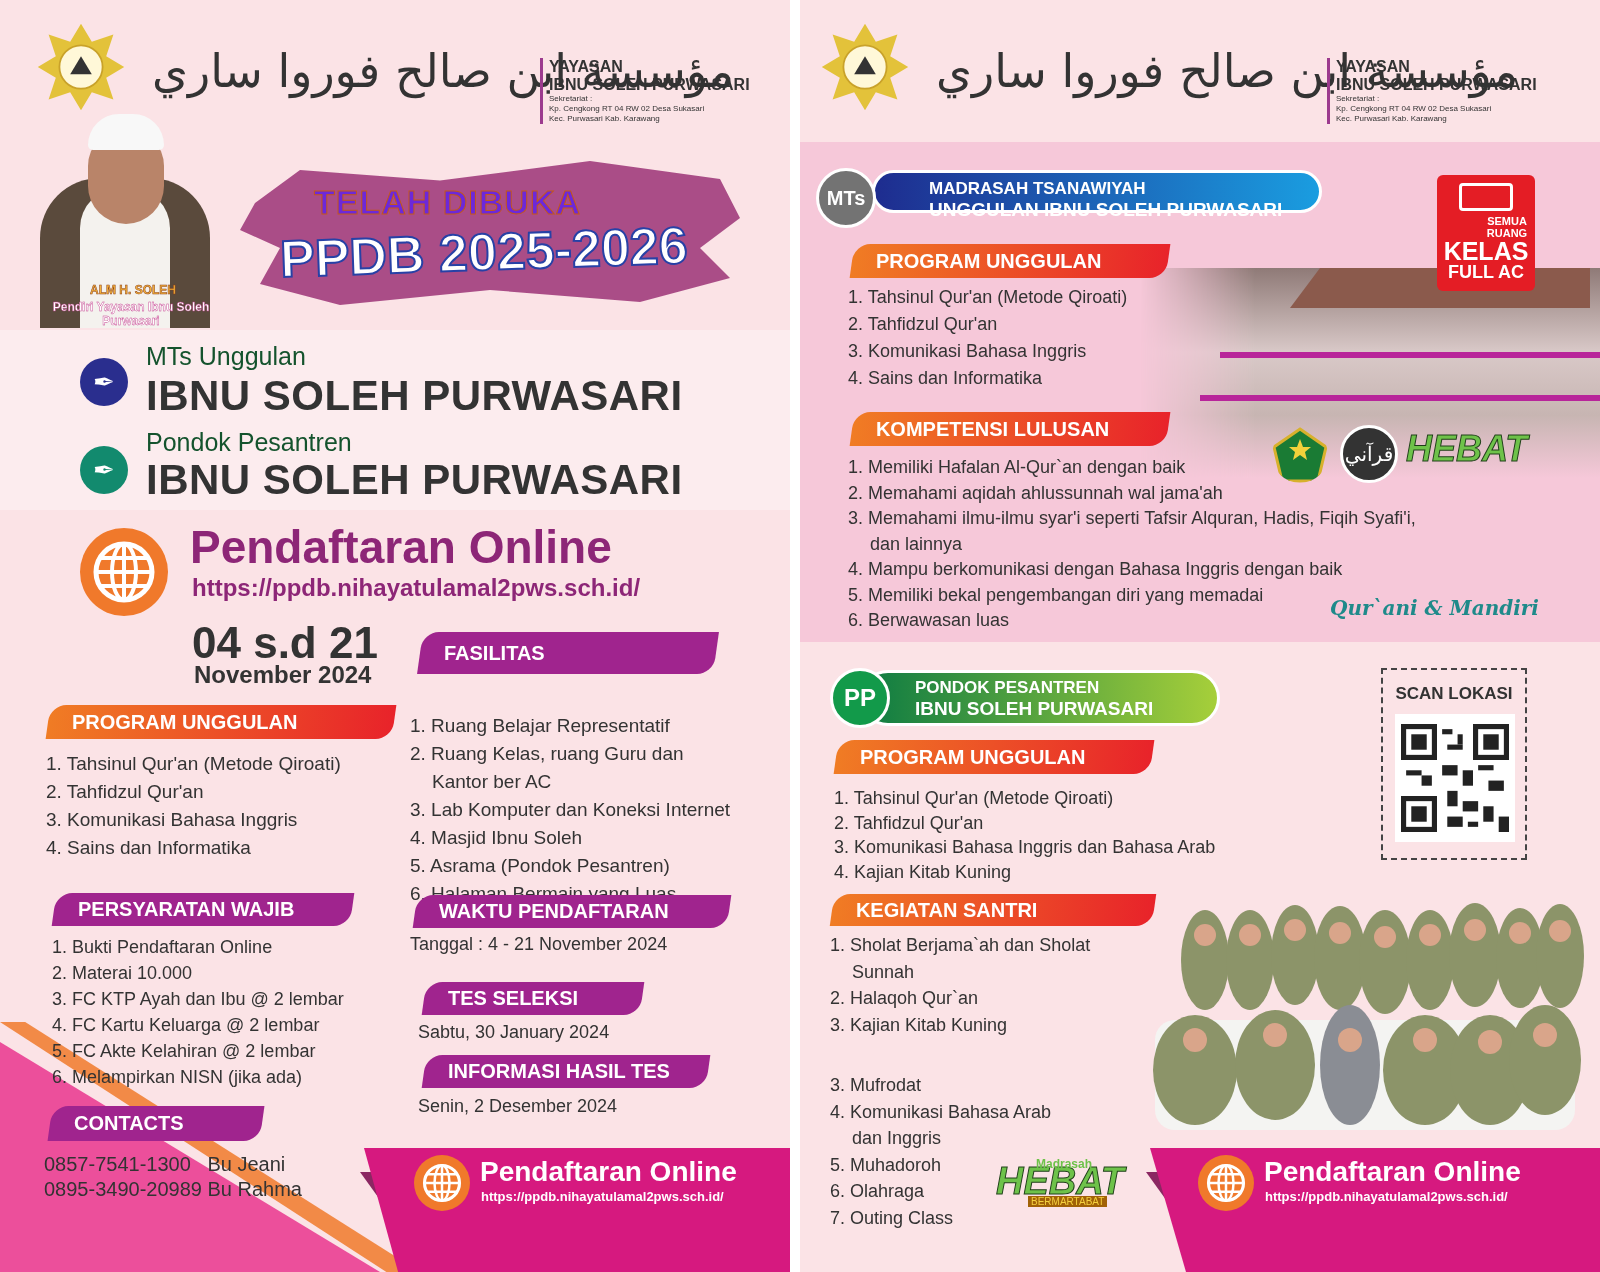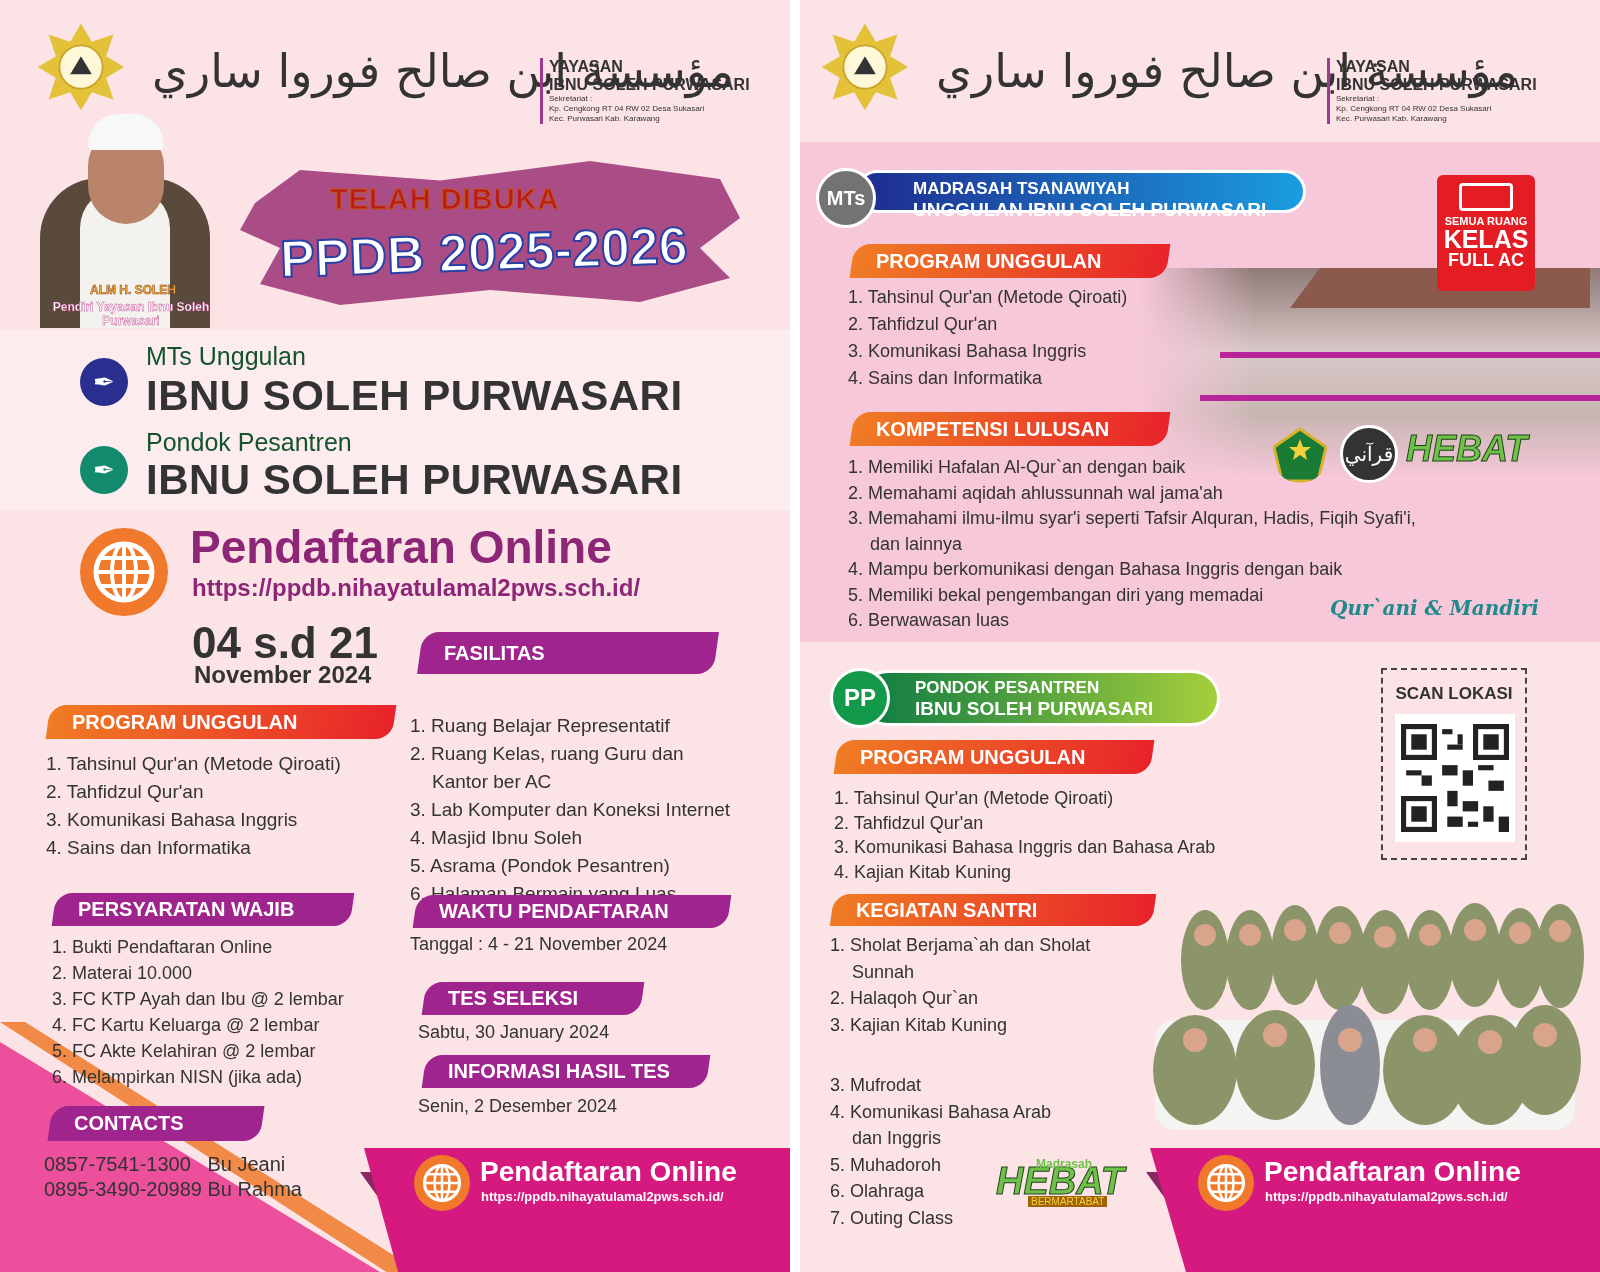--- a/index.html
+++ b/index.html
@@ -13,21 +13,21 @@
   .hdr { position: absolute; top: 0; left: 0; right: 0; height: 140px; }
   .logo { position: absolute; top: 22px; width: 90px; height: 90px; }
   .arabic { position: absolute; top: 44px; font-family: "DejaVu Serif", serif; font-size: 46px; color: #333; direction: rtl; letter-spacing: 1px; }
   .org { position: absolute; top: 58px; border-left: 3px solid #9c3a8e; padding-left: 6px; }
   .org .y1 { font-weight: bold; font-size: 16px; color: #333; line-height: 18px; }
   .org .y2 { font-weight: bold; font-size: 16px; color: #333; line-height: 18px; }
   .org .s { font-size: 8px; color: #333; line-height: 10px; }
 
   
   .brush { position: absolute; left: 240px; top: 158px; width: 500px; height: 150px; background: #a3407f; clip-path: polygon(3% 30%, 12% 8%, 40% 15%, 70% 2%, 96% 14%, 100% 40%, 92% 60%, 98% 80%, 80% 96%, 50% 88%, 20% 98%, 4% 84%, 8% 60%, 0% 48%); opacity: 0.92; }
-  .telah { position: absolute; left: 330px; top: 183px; font-size: 29px; font-weight: bold; color: #b91c1c; -webkit-text-stroke: 1px #c4571b; letter-spacing: 1px; }
+  .telah { position: absolute; left: 314px; top: 183px; font-size: 34px; font-weight: bold; color: #6d28d9; -webkit-text-stroke: 1px #c4571b; letter-spacing: 1px; }
   .ppdb { position: absolute; left: 280px; top: 222px; font-size: 52px; font-weight: bold; color: #fff; -webkit-text-stroke: 2px #2741a6; letter-spacing: 0px; transform: rotate(-2deg); }
   .founder { position: absolute; left: 30px; top: 108px; width: 190px; height: 220px; }
   .founder-body { position: absolute; left: 10px; top: 70px; width: 170px; height: 150px; background: #5a4a3c; border-radius: 60px 60px 0 0; }
   .founder-scarf { position: absolute; left: 50px; top: 80px; width: 90px; height: 140px; background: #f4f2ee; border-radius: 40px 40px 0 0; }
   .founder-head { position: absolute; left: 58px; top: 20px; width: 76px; height: 96px; background: #b98469; border-radius: 40px; }
   .founder-cap { position: absolute; left: 58px; top: 6px; width: 76px; height: 36px; background: #f8f8f8; border-radius: 38px 38px 6px 6px; }
   .alm { position: absolute; left: 90px; top: 283px; font-size: 12px; font-weight: bold; color: #f3b23a; -webkit-text-stroke: 0.5px #8a3b14; }
   .pendiri { position: absolute; left: 46px; top: 300px; width: 170px; text-align: center; font-size: 12px; font-weight: bold; color: #fff; -webkit-text-stroke: 0.4px #c2378a; line-height: 14px; }
 
   .band1 { position: absolute; top: 330px; left: 0; right: 0; height: 180px; background: #fcecee; }
@@ -62,21 +62,21 @@
   .mts-band { position: absolute; top: 142px; left: 0; right: 0; height: 500px; background: #f6c8d9; }
   .building { position: absolute; left: 340px; top: 268px; width: 460px; height: 210px; background: linear-gradient(180deg, #8f7a77 0%, #d9c9c8 40%, #c7b5b2 70%, #f6c8d9 100%); -webkit-mask: linear-gradient(90deg, transparent, #000 25%); mask: linear-gradient(90deg, transparent, #000 25%); }
   .roof { position: absolute; left: 490px; top: 268px; width: 300px; height: 40px; background: #8b5a4c; clip-path: polygon(10% 0, 100% 0, 100% 100%, 0 100%); }
   .floor-line { position: absolute; height: 6px; background: #b8259a; }
 
   .pill { position: absolute; border-radius: 30px; color: #fff; font-weight: bold; border: 3px solid #fff; }
   .pill-circ { position: absolute; width: 60px; height: 60px; border-radius: 50%; color: #fff; font-weight: bold; font-size: 20px; display: flex; align-items: center; justify-content: center; border: 3px solid #fff; }
 
   .ac-box { position: absolute; left: 637px; top: 175px; width: 98px; height: 116px; background: #e41d25; border-radius: 6px; text-align: center; color: #fff; }
   .ac-icon { margin: 8px auto 4px; width: 54px; height: 28px; border: 3px solid #fff; border-radius: 4px; }
-  .ac-s { font-size: 11px; font-weight: bold; }
+  .ac-s { font-size: 11px; font-weight: bold; padding-left: 42px; }
   .ac-k { font-size: 25px; font-weight: bold; line-height: 24px; }
   .ac-f { font-size: 18px; font-weight: bold; line-height: 18px; }
 
   .badge { position: absolute; border-radius: 50%; }
   .qurani { position: absolute; left: 530px; top: 596px; font-family: "DejaVu Serif", serif; font-size: 20px; font-weight: bold; color: #1f8a8a; font-style: italic; }
   .hebat { position: absolute; font-weight: bold; font-style: italic; color: #6ec24a; -webkit-text-stroke: 1px #1e3d18; }
 
   .qr-box { position: absolute; left: 581px; top: 668px; width: 146px; height: 192px; border: 2px dashed #444; }
   .qr-label { position: absolute; left: 0; right: 0; top: 14px; text-align: center; font-weight: bold; font-size: 17px; color: #333; }
   .qr { position: absolute; left: 12px; top: 44px; width: 120px; height: 128px; background: #fff; padding: 6px; }
@@ -241,21 +241,21 @@
       <div class="s">Kec. Purwasari Kab. Karawang</div>
     </div>
   </div>
 
   <div class="mts-band"></div>
   <div class="building"></div>
   <div class="roof"></div>
   <div class="floor-line" style="left:420px;top:352px;width:380px;"></div>
   <div class="floor-line" style="left:400px;top:395px;width:400px;"></div>
 
-  <div class="pill" style="left:56px;top:170px;width:450px;height:43px;background:linear-gradient(90deg,#1e2c8f,#1a9de0);">
+  <div class="pill" style="left:72px;top:170px;width:450px;height:43px;background:linear-gradient(90deg,#1e2c8f,#1a9de0);">
     <div style="position:absolute;left:54px;top:6px;font-size:17px;">MADRASAH TSANAWIYAH</div>
     <div style="position:absolute;left:54px;top:26px;font-size:19px;">UNGGULAN IBNU SOLEH PURWASARI</div>
   </div>
   <div class="pill-circ" style="left:16px;top:168px;background:#737373;">MTs</div>
 
   <div class="ac-box">
     <div class="ac-icon"></div>
     <div class="ac-s">SEMUA RUANG</div>
     <div class="ac-k">KELAS</div>
     <div class="ac-f">FULL AC</div>

